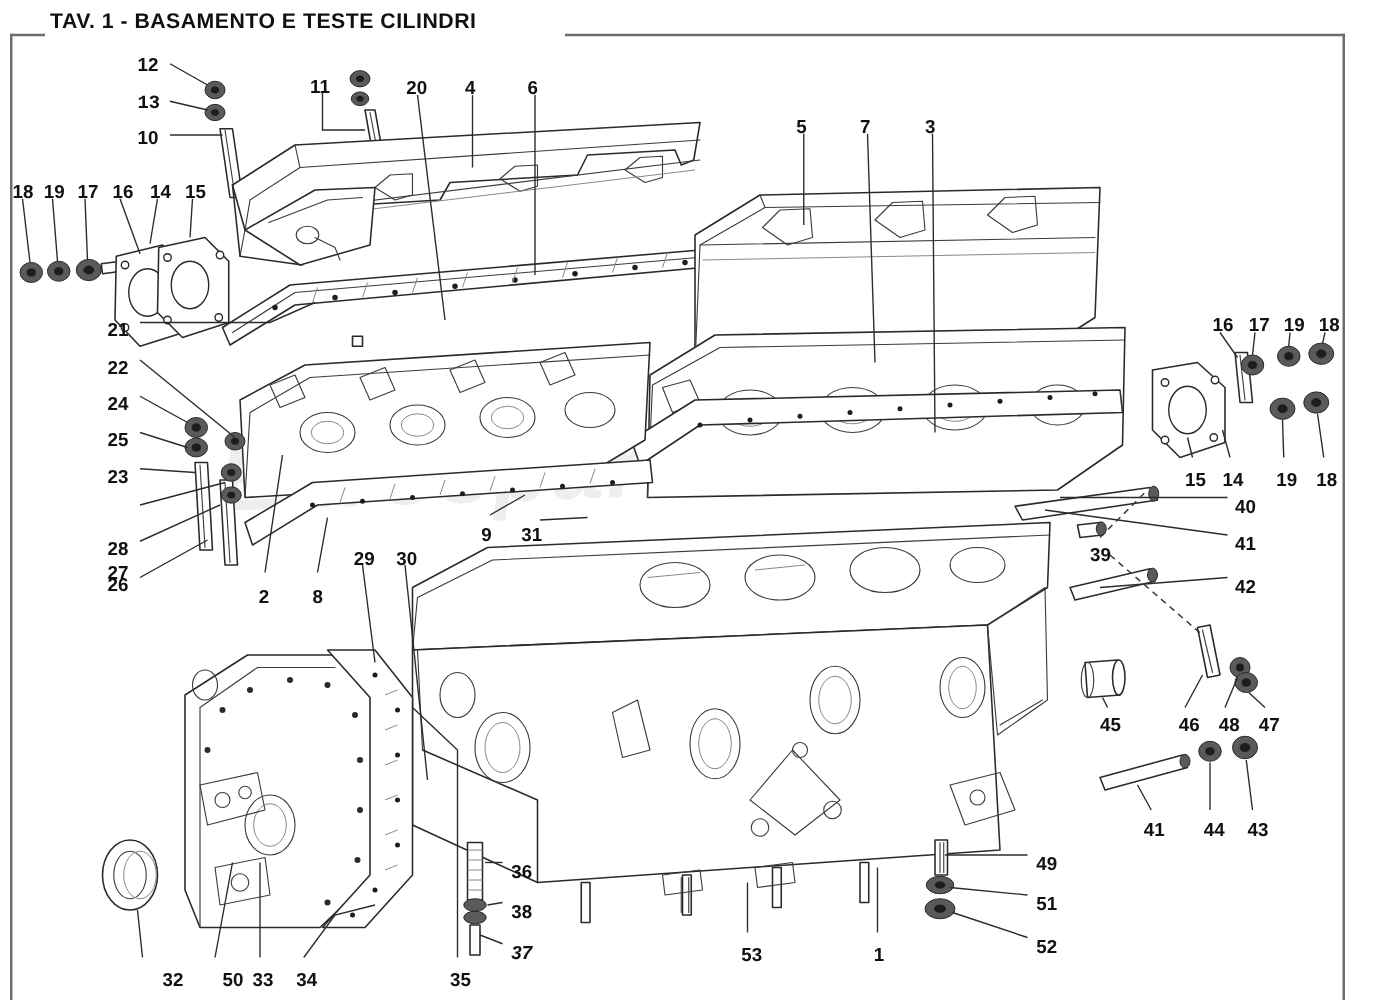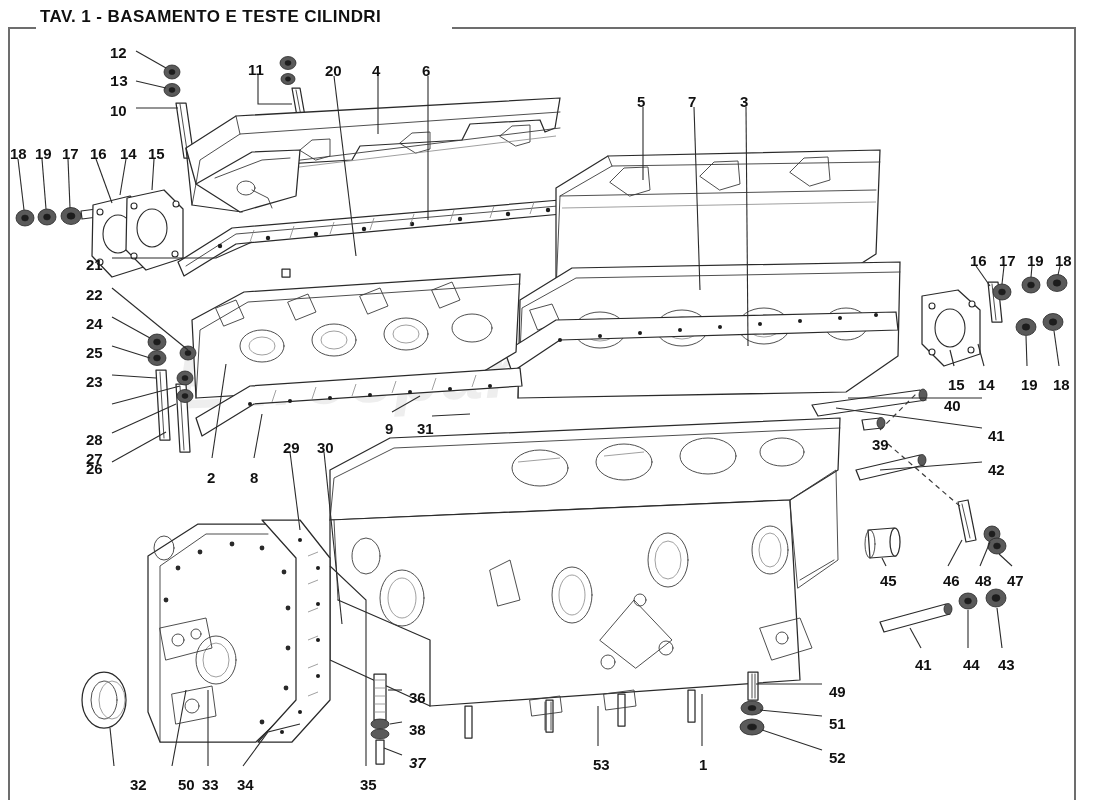--- a/index.html
+++ b/index.html
@@ -579,21 +579,21 @@
 
   <div class="num" style="left:970px;top:253px;">16</div>
   <div class="num" style="left:999px;top:253px;">17</div>
   <div class="num" style="left:1027px;top:253px;">19</div>
   <div class="num" style="left:1055px;top:253px;">18</div>
   <div class="num" style="left:948px;top:377px;">15</div>
   <div class="num" style="left:978px;top:377px;">14</div>
   <div class="num" style="left:1021px;top:377px;">19</div>
   <div class="num" style="left:1053px;top:377px;">18</div>
 
-  <div class="num" style="left:944px;top:398px;">40</div>
+  <div class="num" style="left:988px;top:398px;">40</div>
   <div class="num" style="left:988px;top:428px;">41</div>
   <div class="num" style="left:872px;top:437px;">39</div>
   <div class="num" style="left:988px;top:462px;">42</div>
 
   <div class="num" style="left:880px;top:573px;">45</div>
   <div class="num" style="left:943px;top:573px;">46</div>
   <div class="num" style="left:975px;top:573px;">48</div>
   <div class="num" style="left:1007px;top:573px;">47</div>
 
   <div class="num" style="left:915px;top:657px;">41</div>

